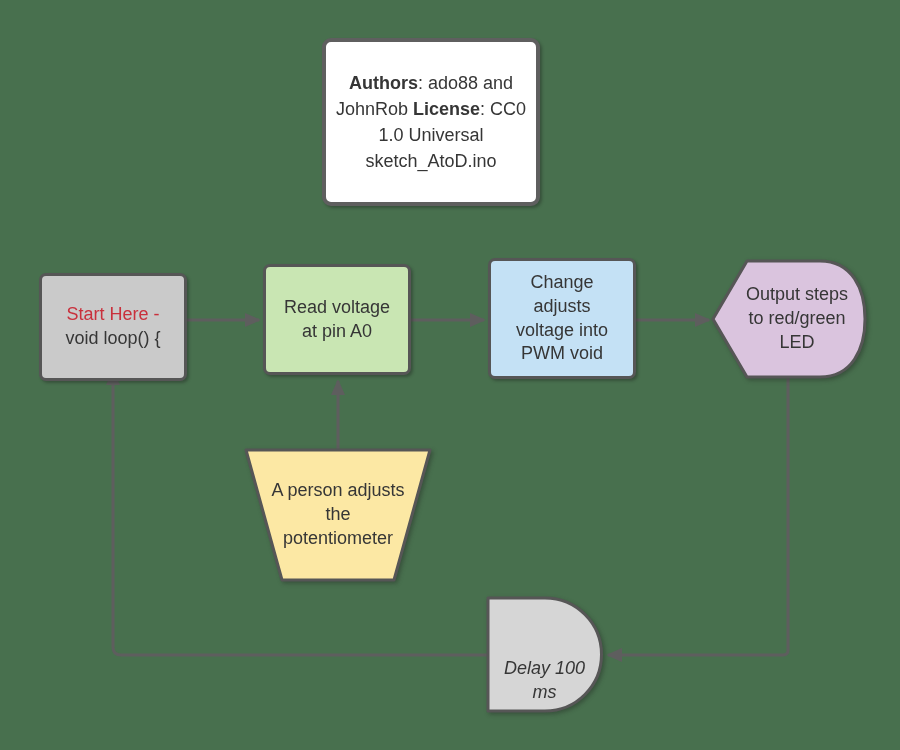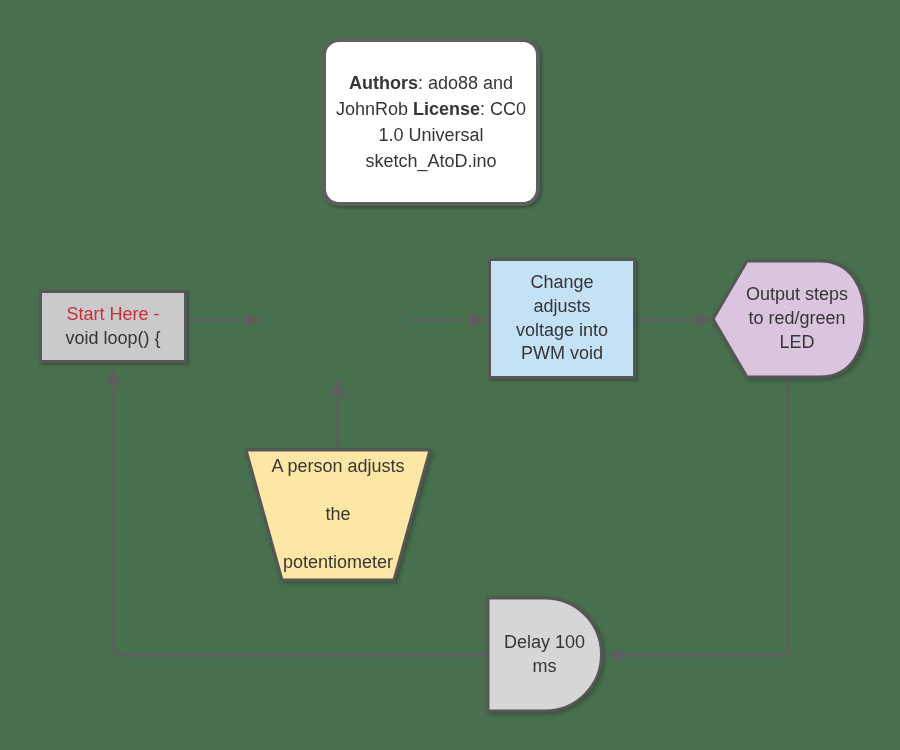--- a/index.html
+++ b/index.html
@@ -38,42 +38,42 @@
     flex-direction: column;
     align-items: center;
     justify-content: center;
     text-align: center;
     font-size: 18px;
     line-height: 1.33;
     color: var(--ink);
   }
   .box {
     border: 3px solid var(--border);
-    border-radius: 1px;
+    border-radius: 7px;
     box-shadow: 2px 2px 3px rgba(25,25,25,0.35);
   }
   .label-overlay { background: transparent; }
 
   .title-card {
     left: 322px; top: 38px; width: 218px; height: 168px;
     background: #ffffff;
     border: 4px solid #5f5f5f;
-    border-radius: 17px;
+    border-radius: 9px;
     box-shadow: 2px 2px 3px rgba(25,25,25,0.35);
     line-height: 1.45;
   }
   .title-card .wrap { width: 196px; }
   .title-card b { font-weight: 700; }
 
-  .start-node  { left: 39px;  top: 290px; width: 148px; height: 73px; }
+  .start-node  { left: 39px;  top: 273px; width: 148px; height: 108px; }
   .green-node  { left: 263px; top: 264px; width: 148px; height: 111px; }
   .blue-node   { left: 488px; top: 258px; width: 148px; height: 121px; }
   .purple-label{ left: 713px; top: 261px; width: 152px; height: 116px; padding-left: 26px; padding-right: 10px; }
-  .yellow-label{ left: 246px; top: 450px; width: 184px; height: 130px; gap: 24px; }
-  .delay-label { left: 488px; top: 598px; width: 113px; height: 113px; }
+  .yellow-label{ left: 246px; top: 450px; width: 184px; height: 130px; }
+  .delay-label { left: 488px; top: 624px; width: 113px; height: 113px; font-style: italic; }
 
   .line-block span { display: block; }
   .start-title { display: block; }
 </style>
 </head>
 <body>
 
 <div class="canvas">
 
   <svg class="layer">
@@ -101,20 +101,24 @@
       <b>License</b><span>: CC0 1.0 Universal</span>
       <span>sketch_AtoD.ino</span>
     </div>
   </div>
 
   <div class="node box start-node" style="background: rgb(202, 202, 202);">
     <span class="start-title" style="color: rgb(201, 48, 60);">Start Here -</span>
     <span class="start-title">void loop() {</span>
   </div>
 
+  <div class="node box green-node line-block" style="background: rgb(201, 230, 179);">
+    <span>Read voltage</span>
+    <span>at pin A0</span>
+  </div>
 
   <div class="node box blue-node line-block" style="background: rgb(196, 225, 245);">
     <span>Change</span>
     <span>adjusts</span>
     <span>voltage into</span>
     <span>PWM void</span>
   </div>
 
   <div class="node label-overlay purple-label line-block">
     <span>Output steps</span>

